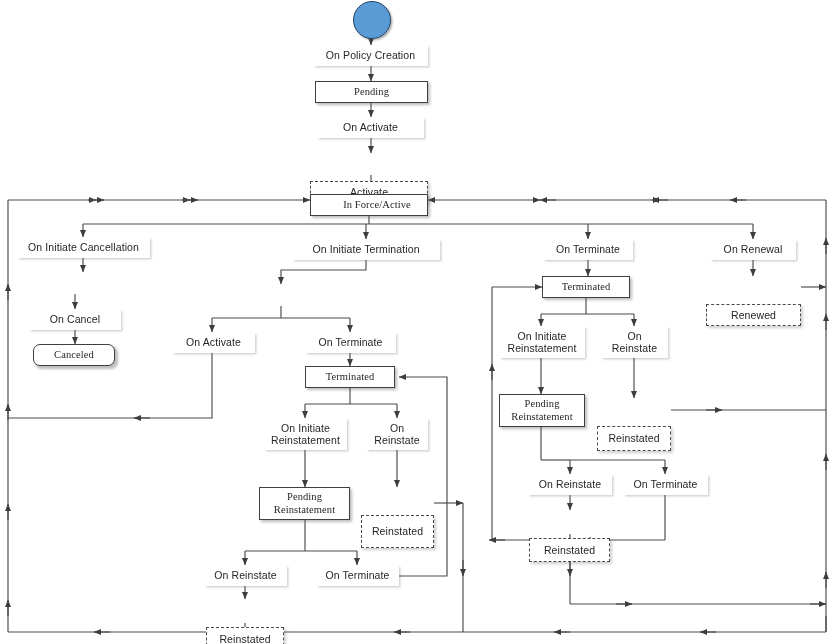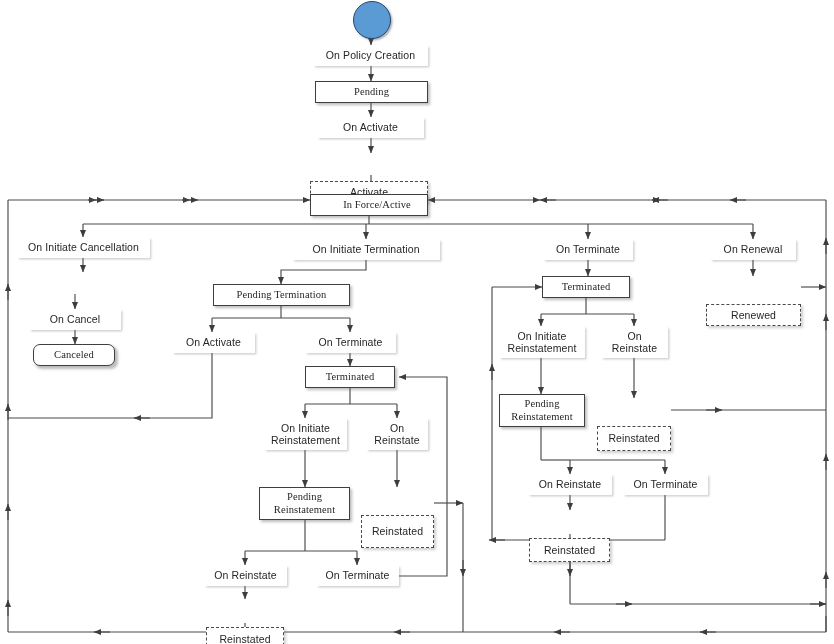--- a/index.html
+++ b/index.html
@@ -153,21 +153,20 @@
       <path d="M826,632 L826,616"></path>
     </g>
   </svg>
 
   <div class="start" style="left:353px;top:1px;width:36px;height:36px;"></div>
 
 <div class="node state" style="left: 315px; top: 81px; width: 113px; height: 22px;">Pending</div>
     <div class="node dashed" style="left: 310px; top: 153px; width: 118px; height: 22px;">Activate</div>
     <div class="node state" style="left: 310px; top: 194px; width: 118px; height: 22px; padding-left: 16px;">In Force/Active</div>
     <div class="node state" style="left: 33px; top: 344px; width: 82px; height: 22px; border-radius: 7px;">Canceled</div>
-    <div class="node state" style="left: 213px; top: 284px; width: 137px; height: 22px;">Pending Termination</div>
     <div class="node state" style="left: 305px; top: 366px; width: 90px; height: 22px;">Terminated</div>
     <div class="node state" style="left: 259px; top: 487px; width: 91px; height: 33px;">Pending
 Reinstatement</div>
     <div class="node dashed" style="left: 361px; top: 487px; width: 73px; height: 33px;">Reinstated</div>
     <div class="node dashed" style="left: 206px; top: 599px; width: 78px; height: 24px;">Reinstated</div>
     <div class="node state" style="left: 542px; top: 276px; width: 88px; height: 22px;">Terminated</div>
     <div class="node state" style="left: 499px; top: 394px; width: 86px; height: 33px;">Pending
 Reinstatement</div>
     <div class="node dashed" style="left: 597px; top: 398px; width: 74px; height: 25px;">Reinstated</div>
     <div class="node dashed" style="left: 529px; top: 510px; width: 81px; height: 24px;">Reinstated</div>

